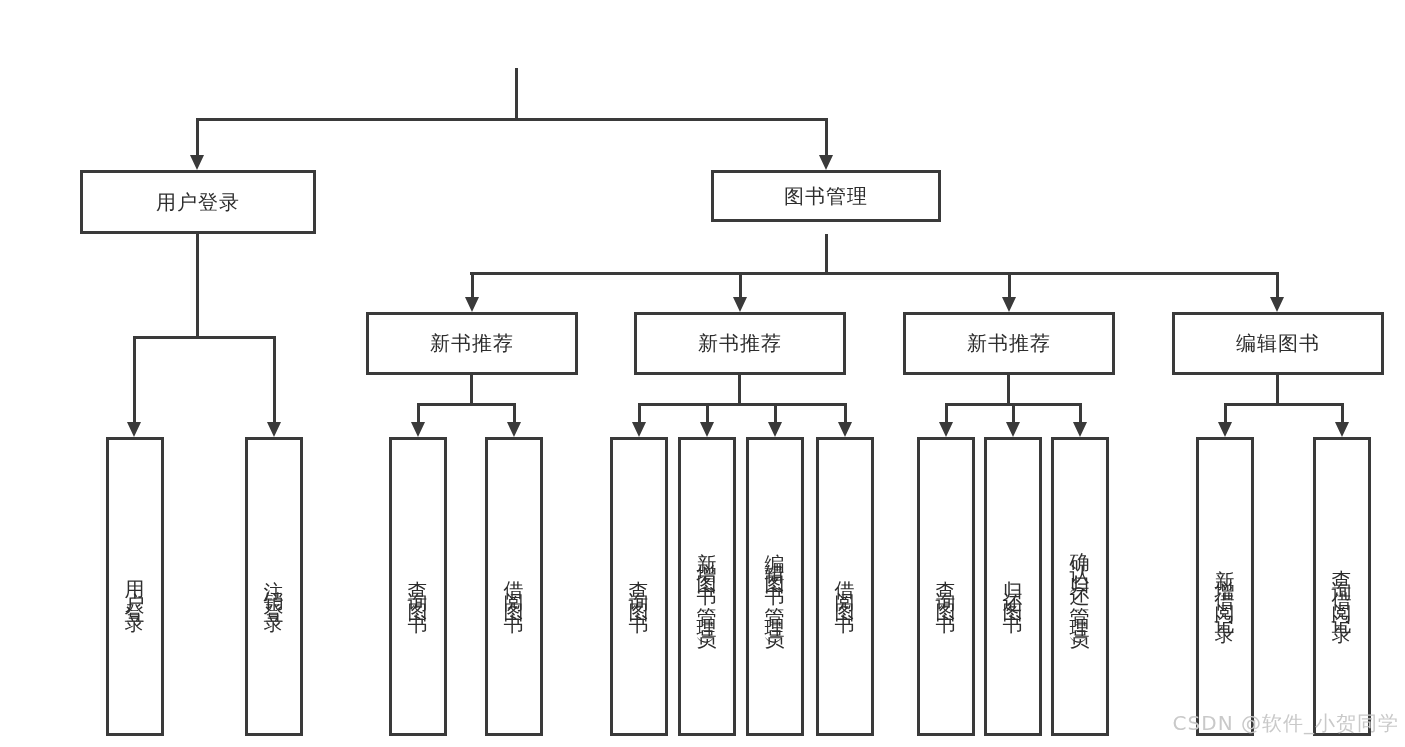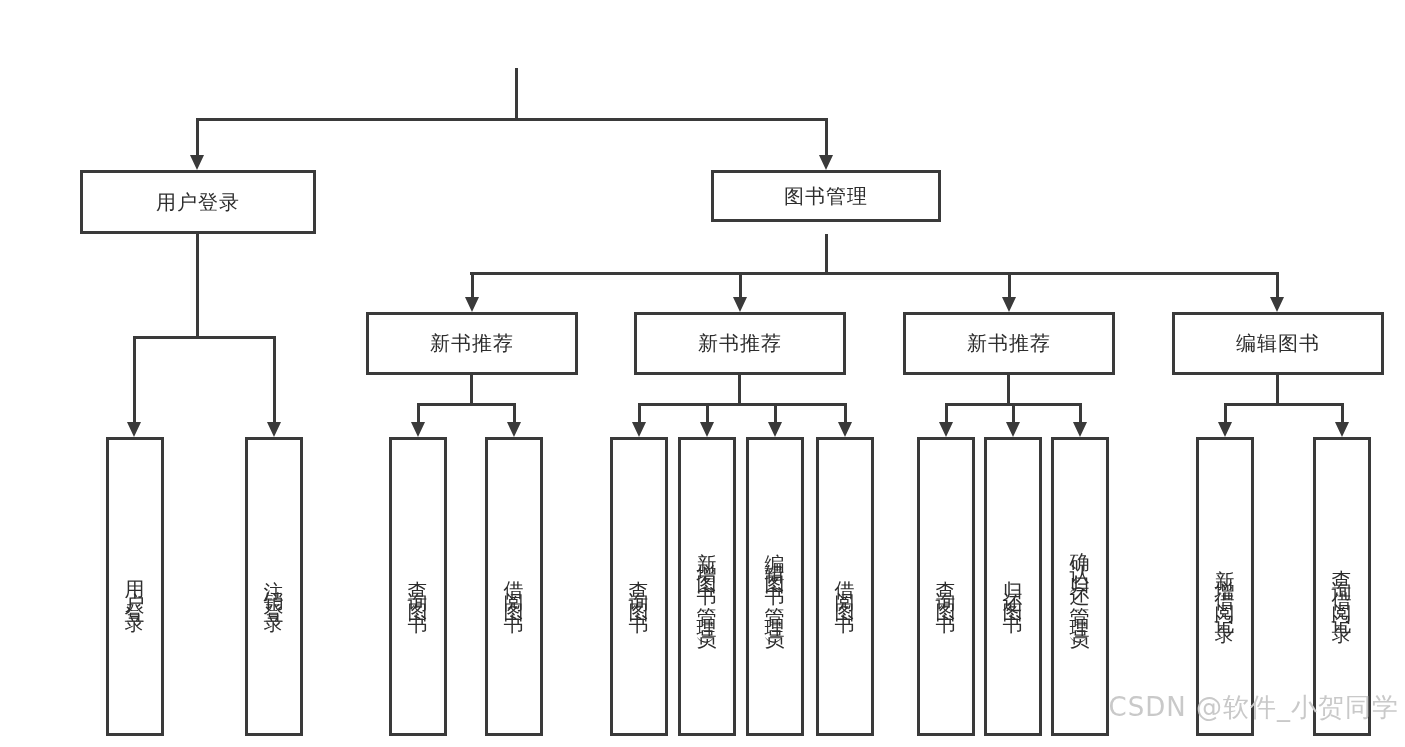--- a/index.html
+++ b/index.html
@@ -41,22 +41,22 @@
   .arrowhead{
     position:absolute;
     width:0;height:0;
     border-left:7px solid transparent;
     border-right:7px solid transparent;
     border-top:15px solid #3a3a3a;
   }
   #watermark{
     position:absolute;
     right:6px;
-    bottom:22px;
-    font-size:26px;
+    bottom:10px;
+    font-size:20px;
     color:#c9c9c9;
     letter-spacing:1px;
     white-space:nowrap;
     margin-top:8px;
   }
 </style>
 </head>
 <body>
 
 <div id="stage">

